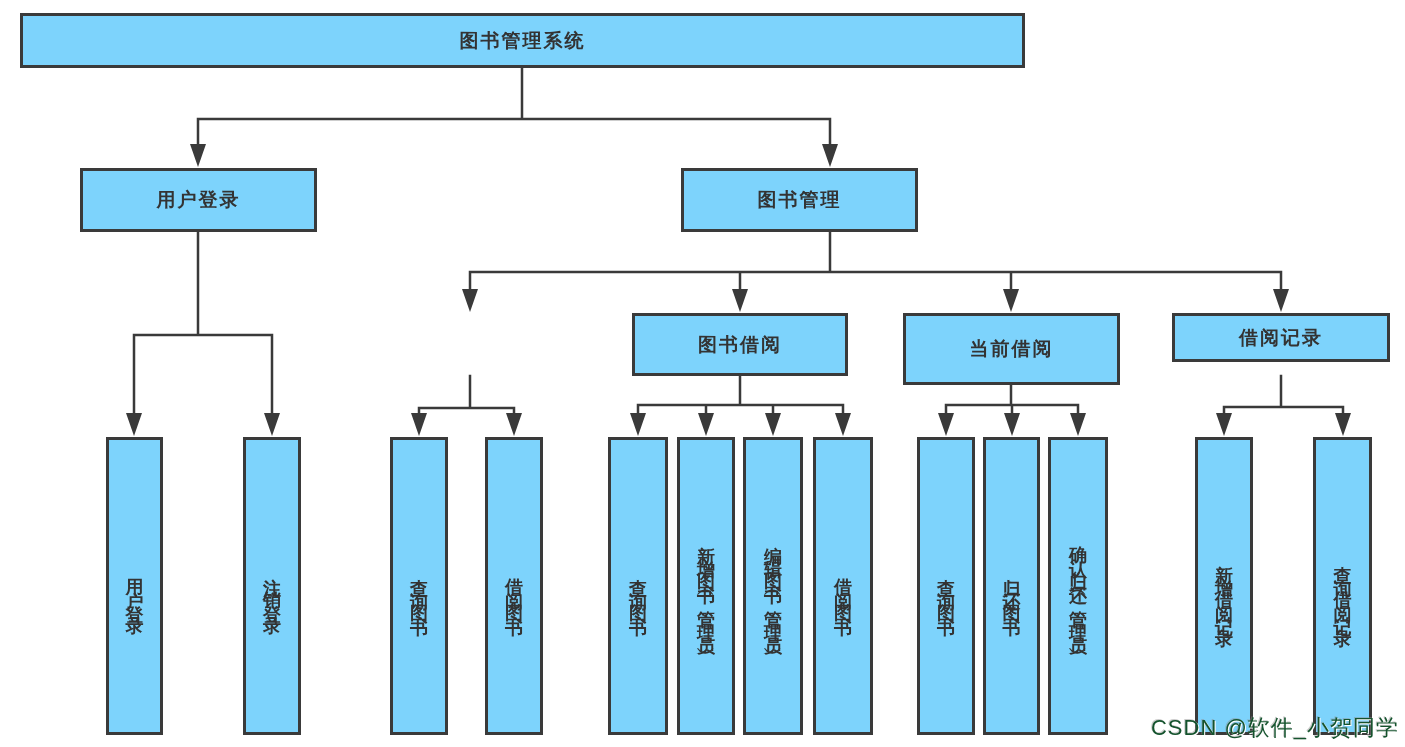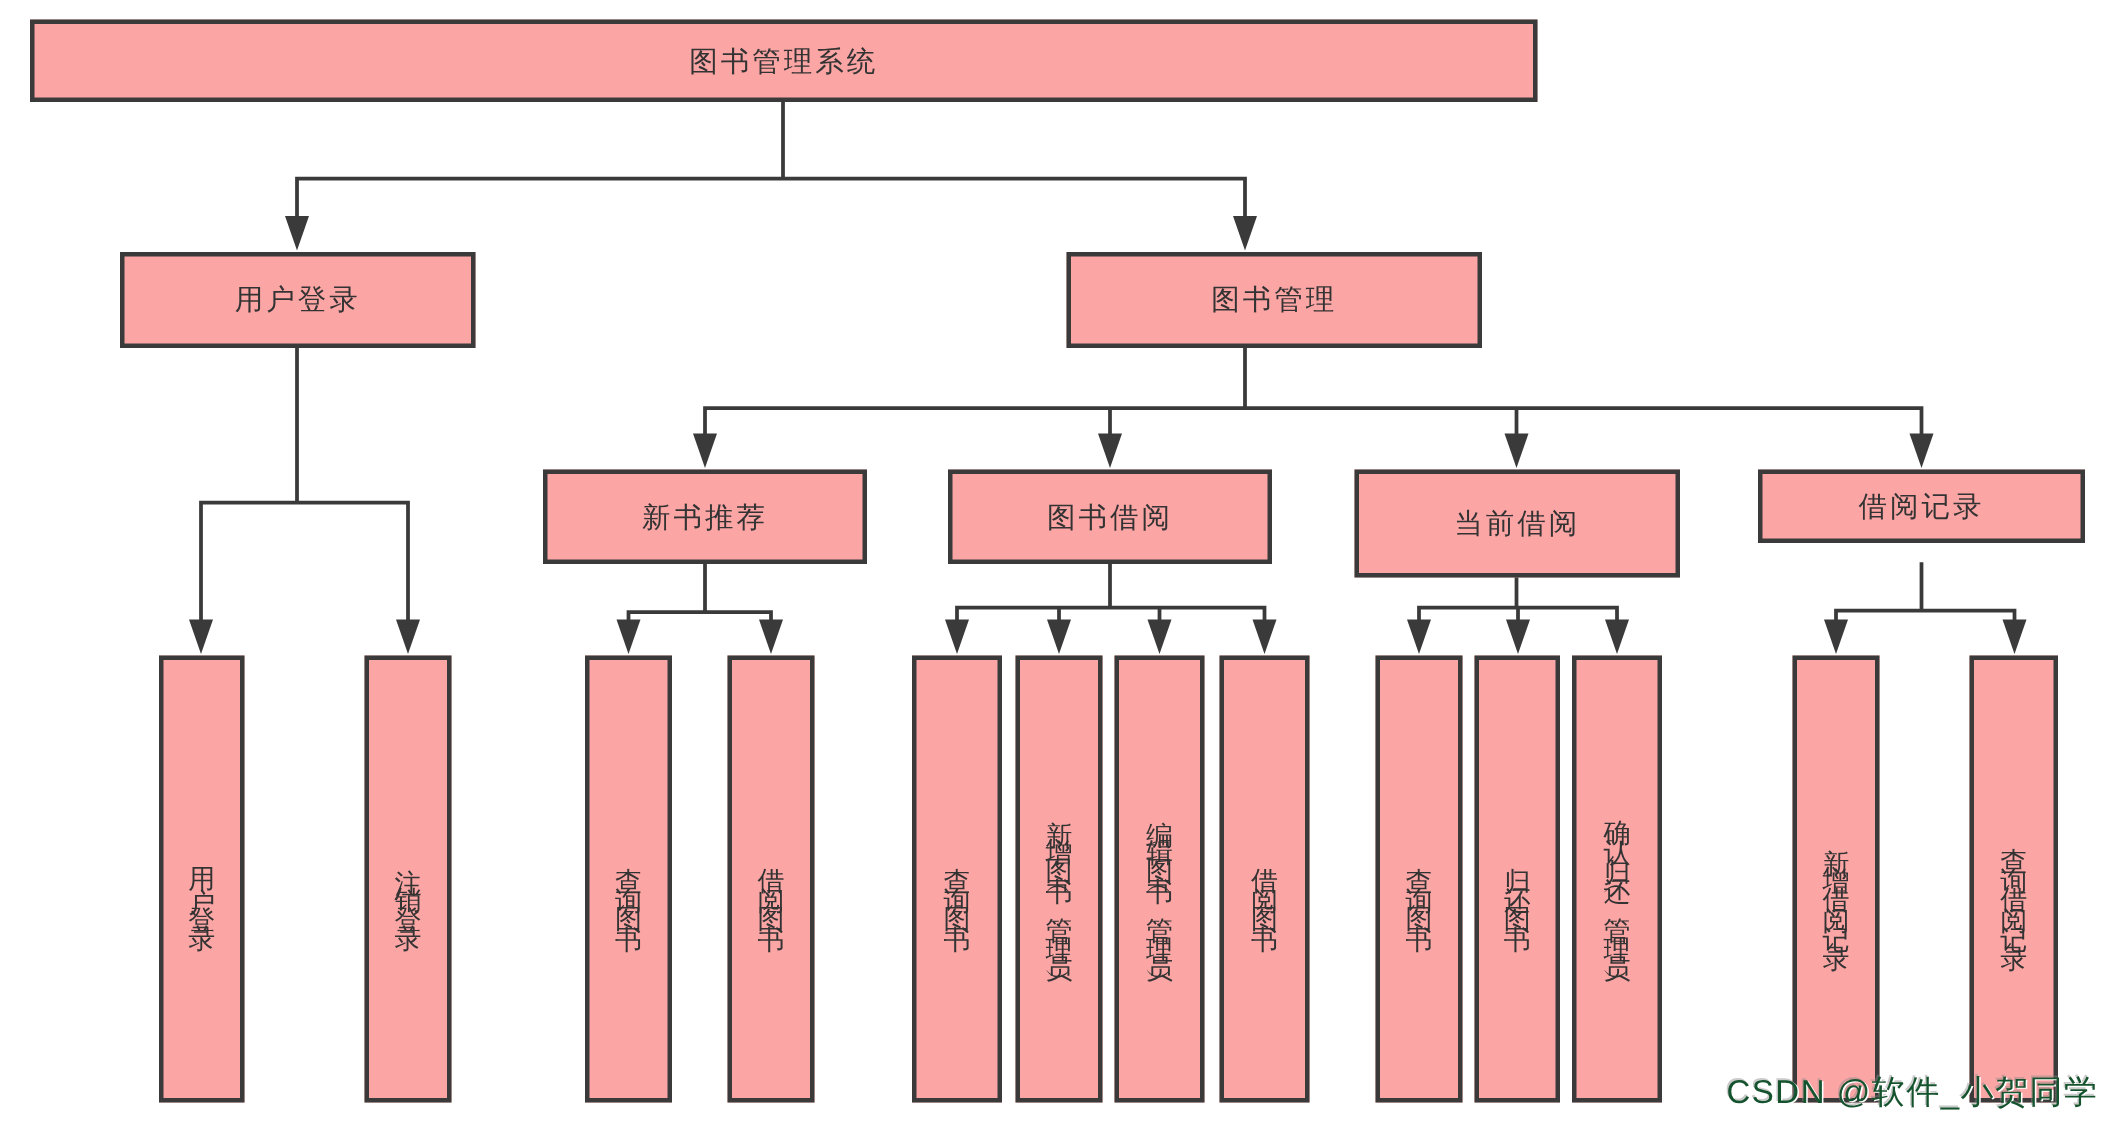--- a/index.html
+++ b/index.html
@@ -7,23 +7,23 @@
     --text:#333333;
     --bg:#ffffff;
   }
   html,body{margin:0;padding:0;background:#fff;}
   body{font-family:"Liberation Sans","DejaVu Sans",sans-serif;}
   .canvas{
     position:relative;width:1405px;height:747px;background:var(--bg);overflow:hidden;
   }
   .connectors{position:absolute;left:0;top:0;width:1405px;height:747px;}
   .hnode,.vnode{
-    position:absolute;box-sizing:border-box;background:#fca5a5;
+    position:absolute;box-sizing:border-box;background:#7dd3fc;
     border:3px solid var(--line);color:var(--text);
-    display:flex;align-items:center;justify-content:center;
+    display:flex;align-items:center;justify-content:center;font-weight:bold;
   }
   .hnode{font-size:19px;letter-spacing:2px;}
   .vnode{
     writing-mode:vertical-rl;text-orientation:mixed;
     font-size:18px;letter-spacing:13px;line-height:1;
     padding-top:8px;
   }
   .watermark{
     position:absolute;right:6px;bottom:4px;
     font-size:22px;letter-spacing:1px;color:#14532d;
@@ -64,23 +64,22 @@
       <polygon points="1004,413 1020,413 1012,436"></polygon>
       <polygon points="1070,413 1086,413 1078,436"></polygon>
       <polygon points="1216,413 1232,413 1224,436"></polygon>
       <polygon points="1335,413 1351,413 1343,436"></polygon>
     </g>
   </svg>
 
   <div class="hnode" style="left:20px;top:13px;width:1005px;height:55px">图书管理系统</div>
 
   <div class="hnode" style="left:80px;top:168px;width:237px;height:64px">用户登录</div>
-  <div class="hnode" style="left:711px;top:168px;width:277px;height:64px">图书管理</div>
+  <div class="hnode" style="left:681px;top:168px;width:237px;height:64px">图书管理</div>
 
-  <div class="hnode" style="left:362px;top:313px;width:216px;height:63px">新书推荐</div>
   <div class="hnode" style="left:632px;top:313px;width:216px;height:63px">图书借阅</div>
   <div class="hnode" style="left:903px;top:313px;width:217px;height:72px">当前借阅</div>
   <div class="hnode" style="left:1172px;top:313px;width:218px;height:49px">借阅记录</div>
 
   <div class="vnode" style="left:106px;top:437px;width:57px;height:298px">用户登录</div>
   <div class="vnode" style="left:243px;top:437px;width:58px;height:298px">注销登录</div>
 
   <div class="vnode" style="left:390px;top:437px;width:58px;height:298px">查询图书</div>
   <div class="vnode" style="left:485px;top:437px;width:58px;height:298px">借阅图书</div>
 

